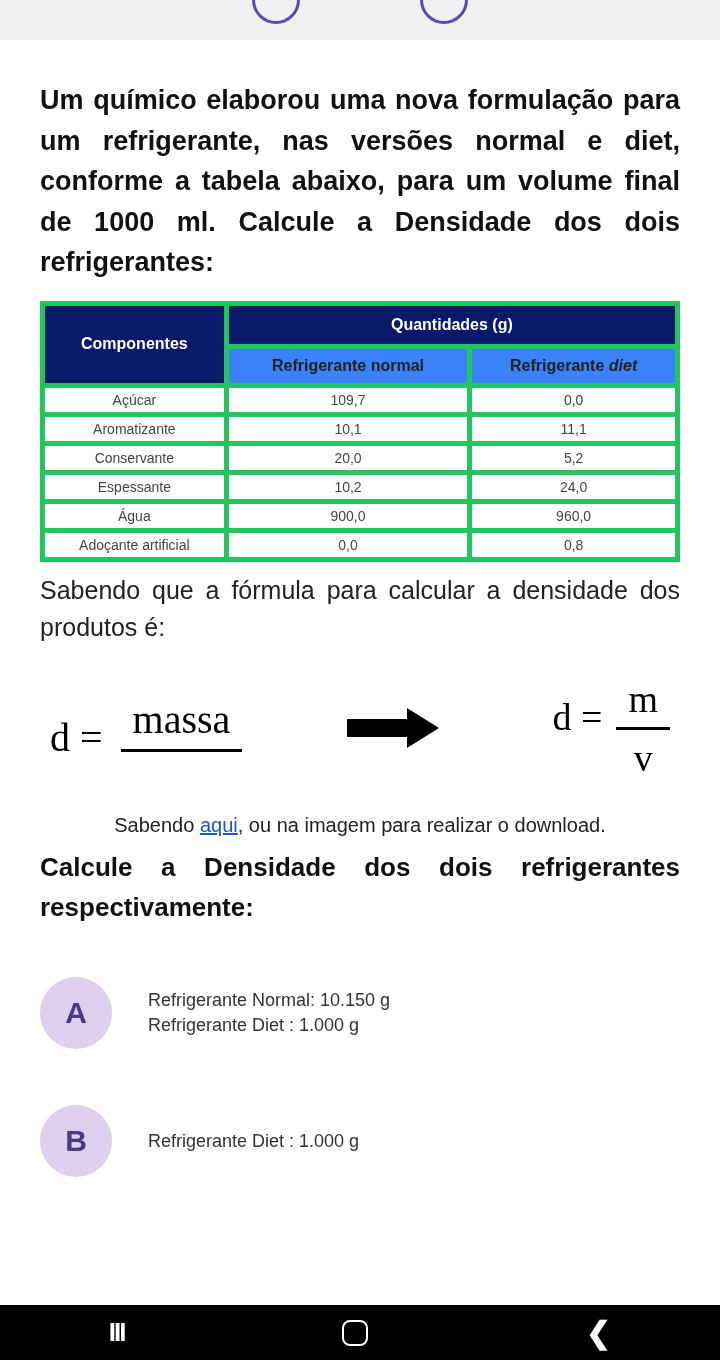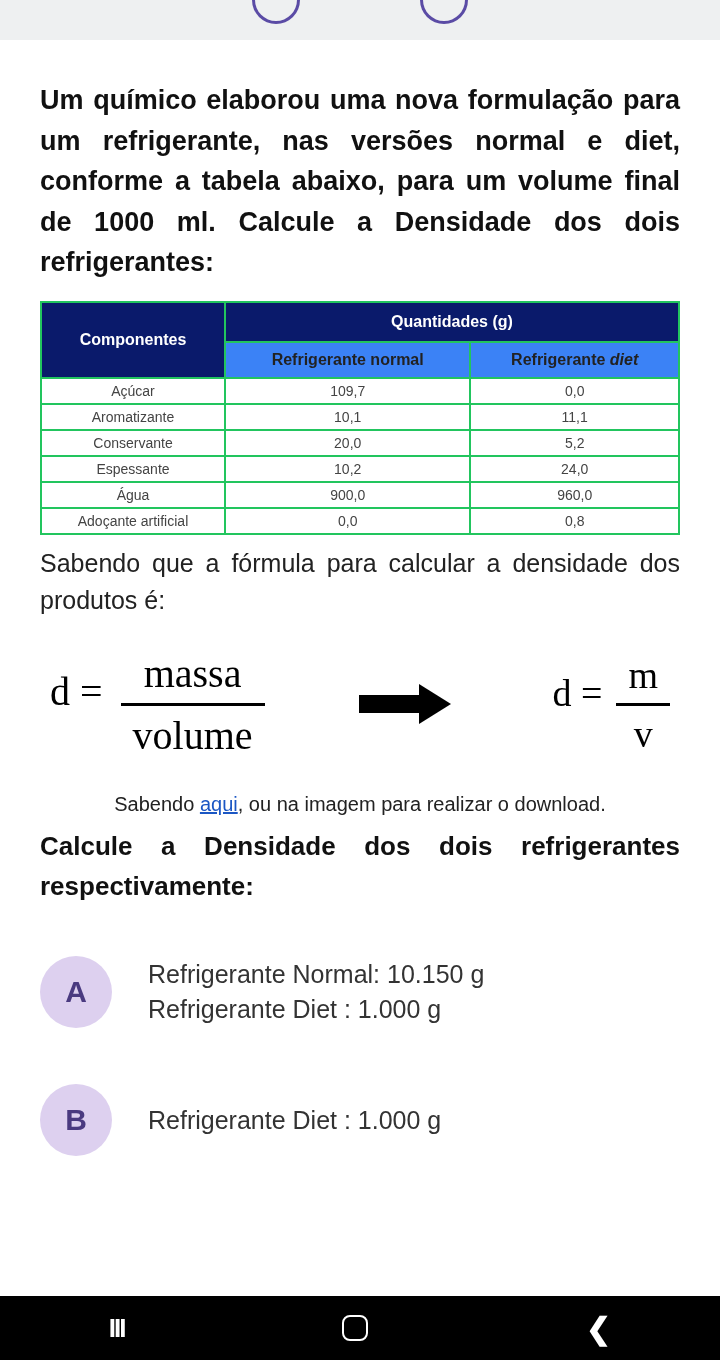--- a/index.html
+++ b/index.html
@@ -39,21 +39,21 @@
     text-align: justify;
     line-height: 1.5;
     margin-bottom: 18px;
   }
   table {
     width: 100%;
     border-collapse: collapse;
     font-size: 15px;
   }
   table th, table td {
-    border: 2px solid #22c55e;
+    border: 5px solid #22c55e;
     text-align: center;
   }
   .hdr1 {
     background: #0a1a6b;
     color: #fff;
     font-weight: bold;
     padding: 10px 6px;
     font-size: 16px;
   }
   .hdr2 {
@@ -159,30 +159,30 @@
     background: #ddd0ef;
     display: flex;
     align-items: center;
     justify-content: center;
     font-size: 30px;
     font-weight: bold;
     color: #4a3a80;
     flex-shrink: 0;
   }
   .opt-text {
-    font-size: 25px;
+    font-size: 18px;
     color: #333;
     line-height: 1.4;
   }
   .nav-bar {
     position: absolute;
     bottom: 0;
     left: 0;
     width: 720px;
-    height: 64px;
+    height: 55px;
     background: #000;
     display: flex;
     align-items: center;
     justify-content: space-around;
   }
   .nav-recent {
     color: #fff;
     font-size: 26px;
     font-weight: bold;
     letter-spacing: -2px;
@@ -260,21 +260,20 @@
   </table>
 
   <p class="after-table">Sabendo que a fórmula para calcular a densidade dos produtos é:</p>
 
   <div class="formula-row">
     <div class="formula-left">
       <div class="flabel">d =</div>
       <div class="frac">
         <div class="top">massa</div>
         <div class="bar"></div>
-        <div class="bot">volume</div>
       </div>
     </div>
     <div class="arrow">
       <div class="shaft"></div>
         <div class="head"></div>
     </div>
     <div class="formula-right">
       <div class="flabel">d =</div>
       <div class="frac">
         <div class="top">m</div>

